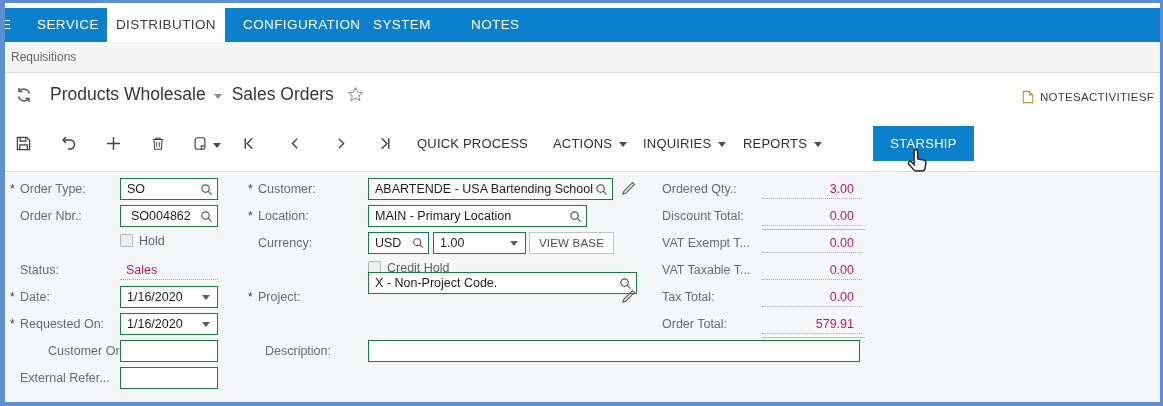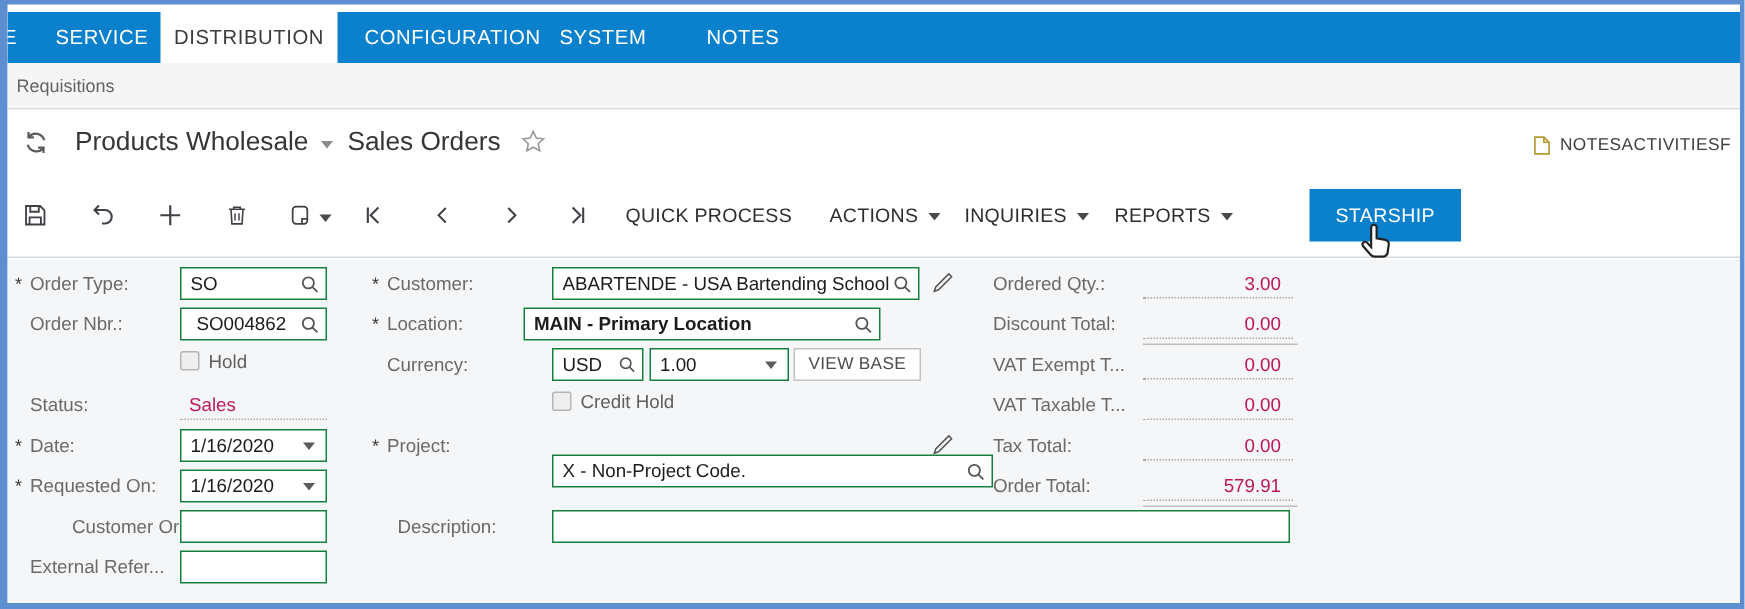--- a/index.html
+++ b/index.html
@@ -239,21 +239,21 @@
         </svg>
       </span>
   </div>
   <span class="pencil-btn" style="left:616px; top:178px;">
     <svg viewBox="0 0 16 16" width="15" height="15">
         <path d="M12.3 1.7l2 2L5 13l-3 1 1-3z" fill="none" stroke="#555" stroke-width="1.1"></path>
       </svg>
   </span>
 
   <span class="flabel" style="left:253px; top:206px;"><span class="req">*</span><span>Location:</span></span>
-  <div class="finput" style="left:344px; top:202px; width:238px;font-weight:bold;">
+  <div class="finput" style="left:363px; top:202px; width:219px;">
     <span class="val">MAIN - Primary Location</span>
     <span class="icon-right">
         <svg viewBox="0 0 14 14" width="13" height="13">
           <circle cx="6" cy="6" r="4" fill="none" stroke="#555" stroke-width="1.3"></circle>
           <line x1="9" y1="9" x2="12.5" y2="12.5" stroke="#555" stroke-width="1.3"></line>
         </svg>
       </span>
   </div>
 
   <span class="flabel" style="left:253px; top:233px;">Currency:</span>
@@ -269,21 +269,21 @@
   <div class="finput" style="left:428px; top:229px; width:93px;">
     <span class="val">1.00</span>
     <span class="input-caret"></span>
   </div>
   <button class="btn-plain" style="left:524px; top:229px; width:85px;">VIEW BASE</button>
 
   <span class="checkbox" style="left:363px; top:258px;"></span>
   <span class="cb-label" style="left:382px; top:258px;">Credit Hold</span>
 
   <span class="flabel" style="left:253px; top:287px;"><span class="req">*</span><span>Project:</span></span>
-  <div class="finput" style="left:363px; top:300px; width:294px;gap:35px;">
+  <div class="finput" style="left:363px; top:269px; width:269px;gap:35px;">
     <span class="val">X - Non-Project Code.</span>
     <span class="icon-right">
         <svg viewBox="0 0 14 14" width="13" height="13">
           <circle cx="6" cy="6" r="4" fill="none" stroke="#555" stroke-width="1.3"></circle>
           <line x1="9" y1="9" x2="12.5" y2="12.5" stroke="#555" stroke-width="1.3"></line>
         </svg>
       </span>
   </div>
   <span class="pencil-btn" style="left:616px; top:286px;">
     <svg viewBox="0 0 16 16" width="15" height="15">

